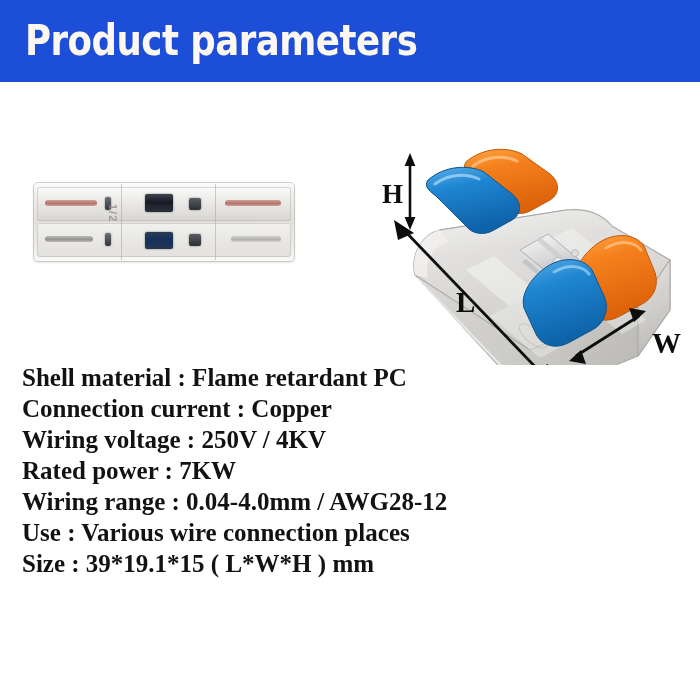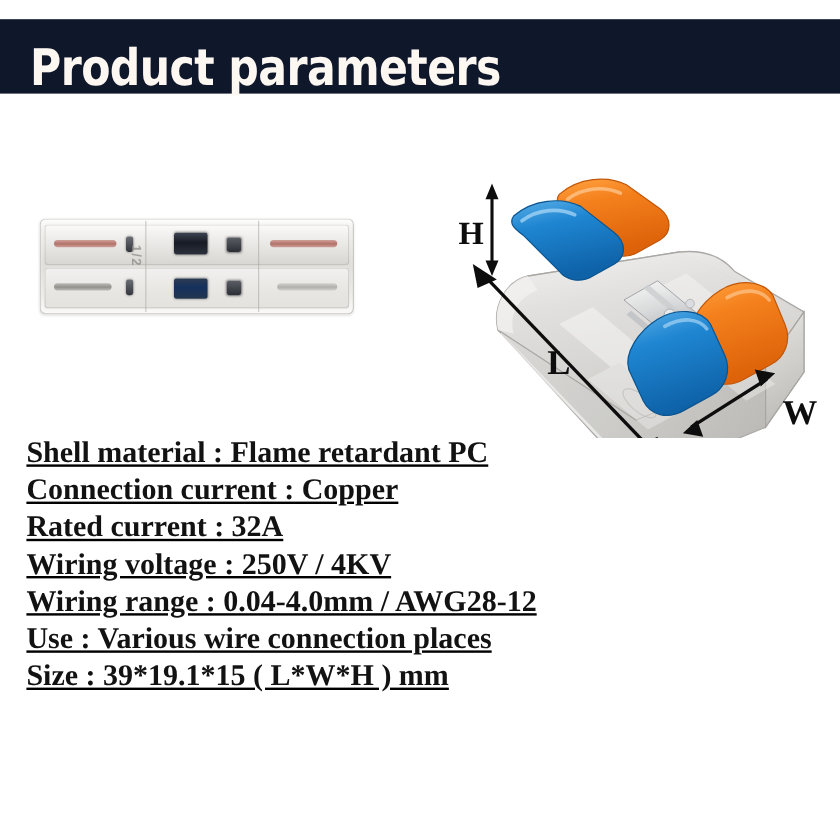--- a/index.html
+++ b/index.html
@@ -13,23 +13,23 @@
   }
 
   #page {
     position:relative;
     width:700px; height:700px;
     background:#ffffff;
   }
 
   
   #header-banner {
-    position:absolute; left:0; top:16px;
-    width:700px; height:62px;
-    background:#0f172a;
+    position:absolute; left:0; top:0;
+    width:700px; height:82px;
+    background:#1d4ed8;
   }
   #header-title {
     position:absolute; left:25px; top:15px;
     font-family:"DejaVu Sans Condensed","Liberation Sans", sans-serif;
     font-size:42px;
     font-weight:600;
     letter-spacing:-0.5px;
     color:#fdf7f2;
     line-height:52px;
     white-space:nowrap;
@@ -125,21 +125,20 @@
     left:370px; top:110px;
     width:330px; height:255px;
   }
   #diagram svg { display:block; width:330px; height:255px; }
 
   
   #spec-list {
     position:absolute;
     left:22px; top:362px;
     width:600px;
-    text-decoration:underline;
   }
   #spec-list .spec-line {
     font-family:"Liberation Serif","DejaVu Serif", serif;
     font-size:25px;
     font-weight:700;
     color:#121212;
     line-height:31px;
     white-space:nowrap;
     letter-spacing:0px;
   }
@@ -294,20 +293,20 @@
         <polygon points="199,251 216,254 211,240" fill="#0d0d0d"></polygon>
         <polygon points="276,201 259,198 264,212" fill="#0d0d0d"></polygon>
         <text x="282" y="243" font-family="Liberation Serif, serif" font-size="29" font-weight="700" fill="#0d0d0d">W</text>
       </g>
     </svg>
   </div>
 
   <div id="spec-list">
     <div class="spec-line">Shell material : Flame retardant PC</div>
     <div class="spec-line">Connection current : Copper</div>
-    <div class="spec-line">Rated current : 32A</div>
     <div class="spec-line">Wiring voltage : 250V / 4KV</div>
+    <div class="spec-line">Rated power : 7KW</div>
     <div class="spec-line">Wiring range : 0.04-4.0mm / AWG28-12</div>
     <div class="spec-line">Use : Various wire connection places</div>
     <div class="spec-line">Size : 39*19.1*15 ( L*W*H ) mm</div>
   </div>
 
 </div>
 
 </body></html>

